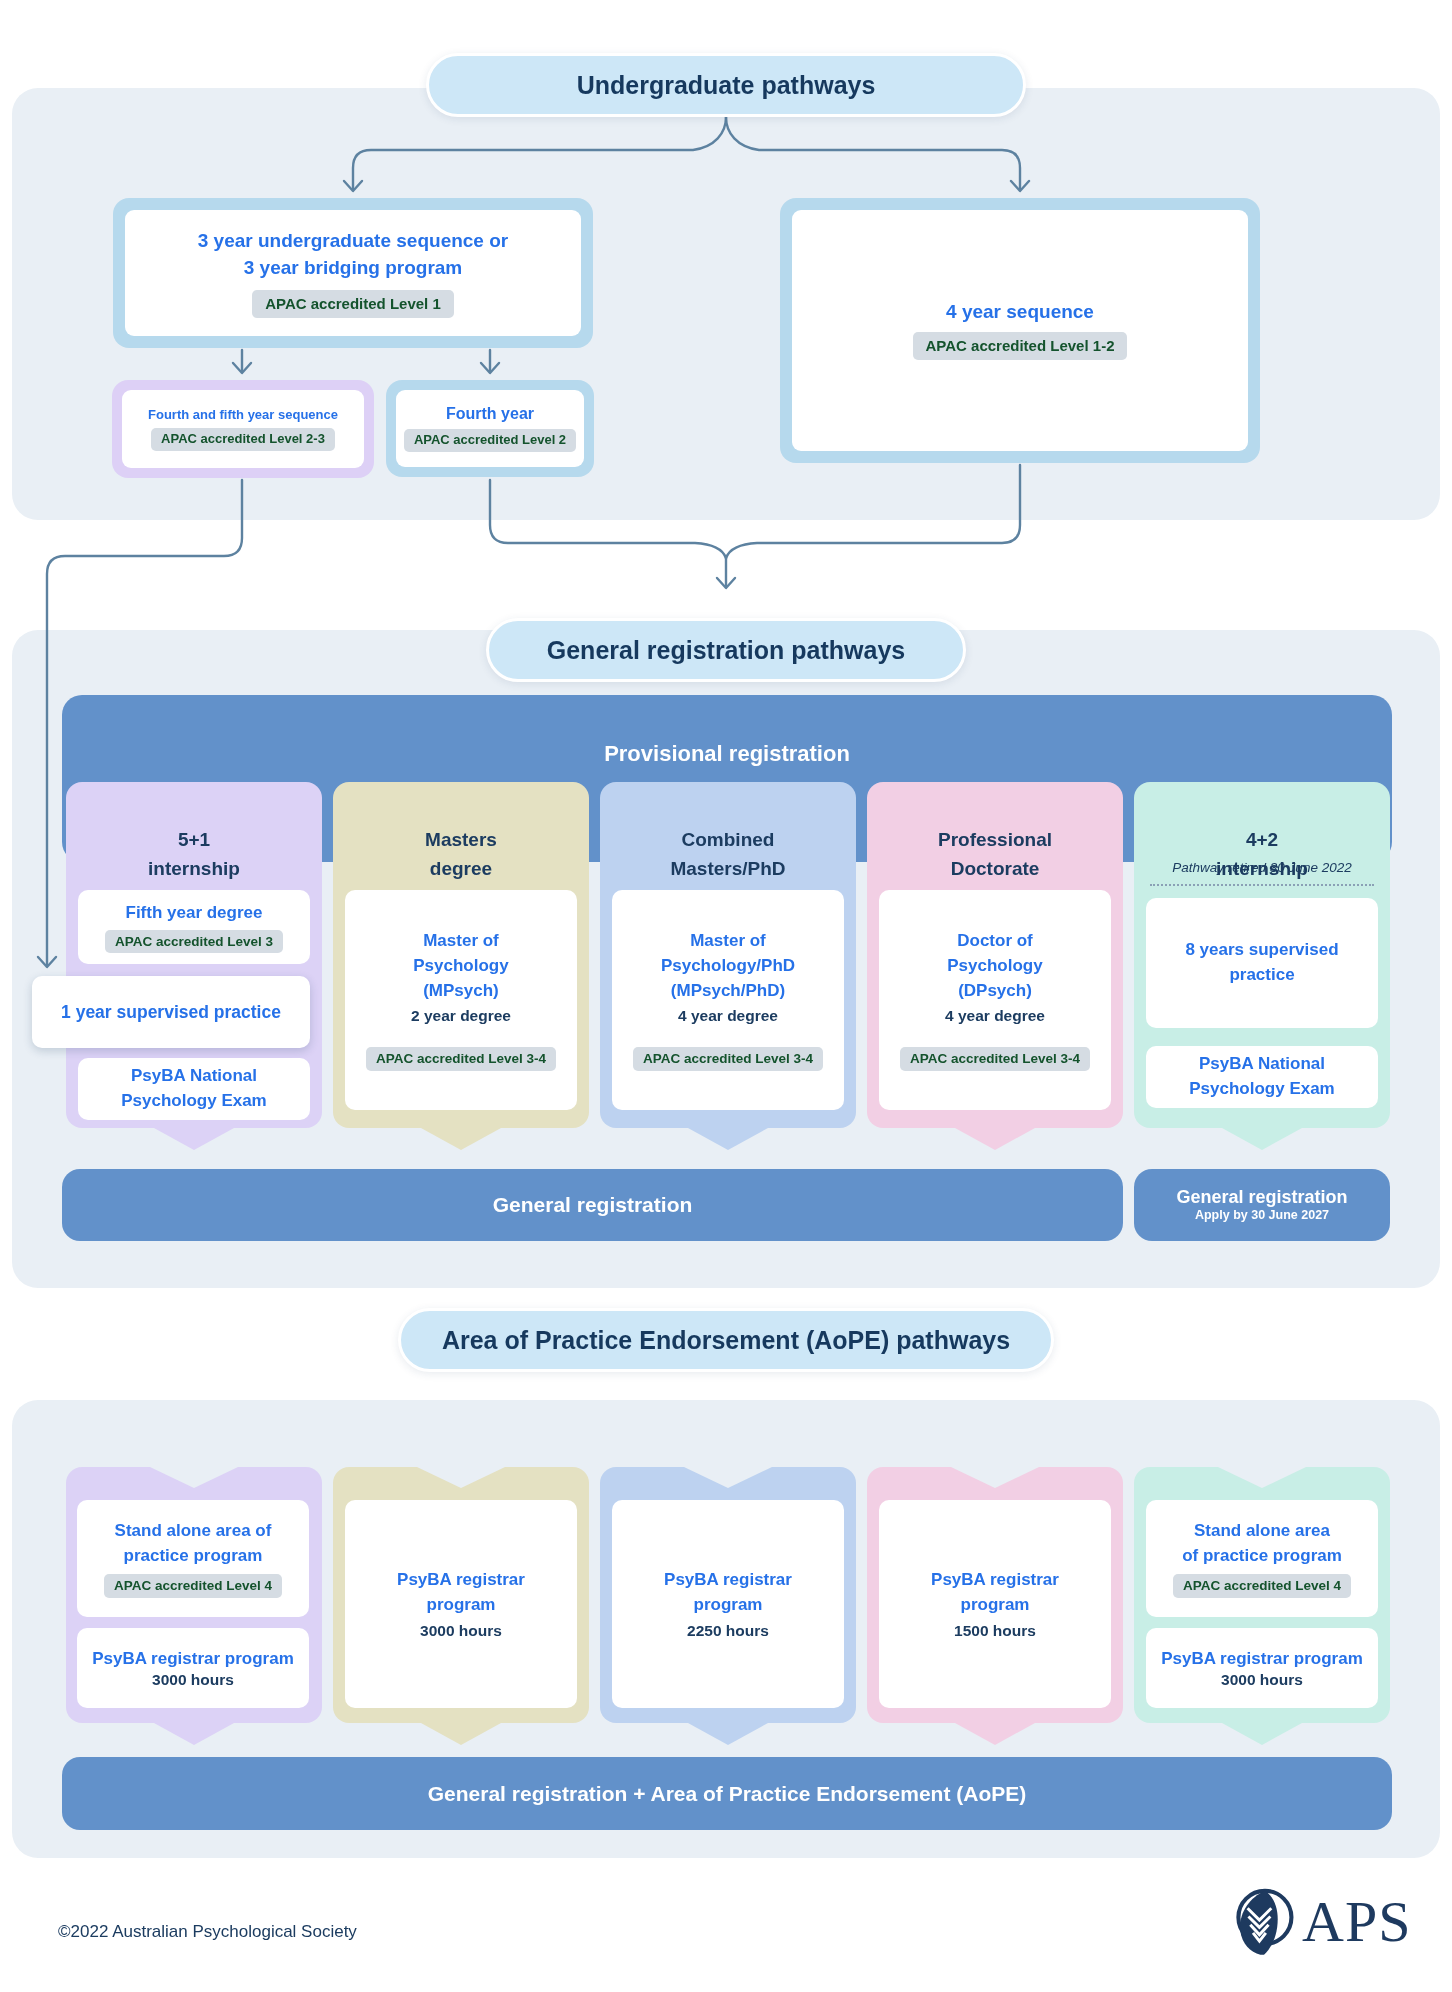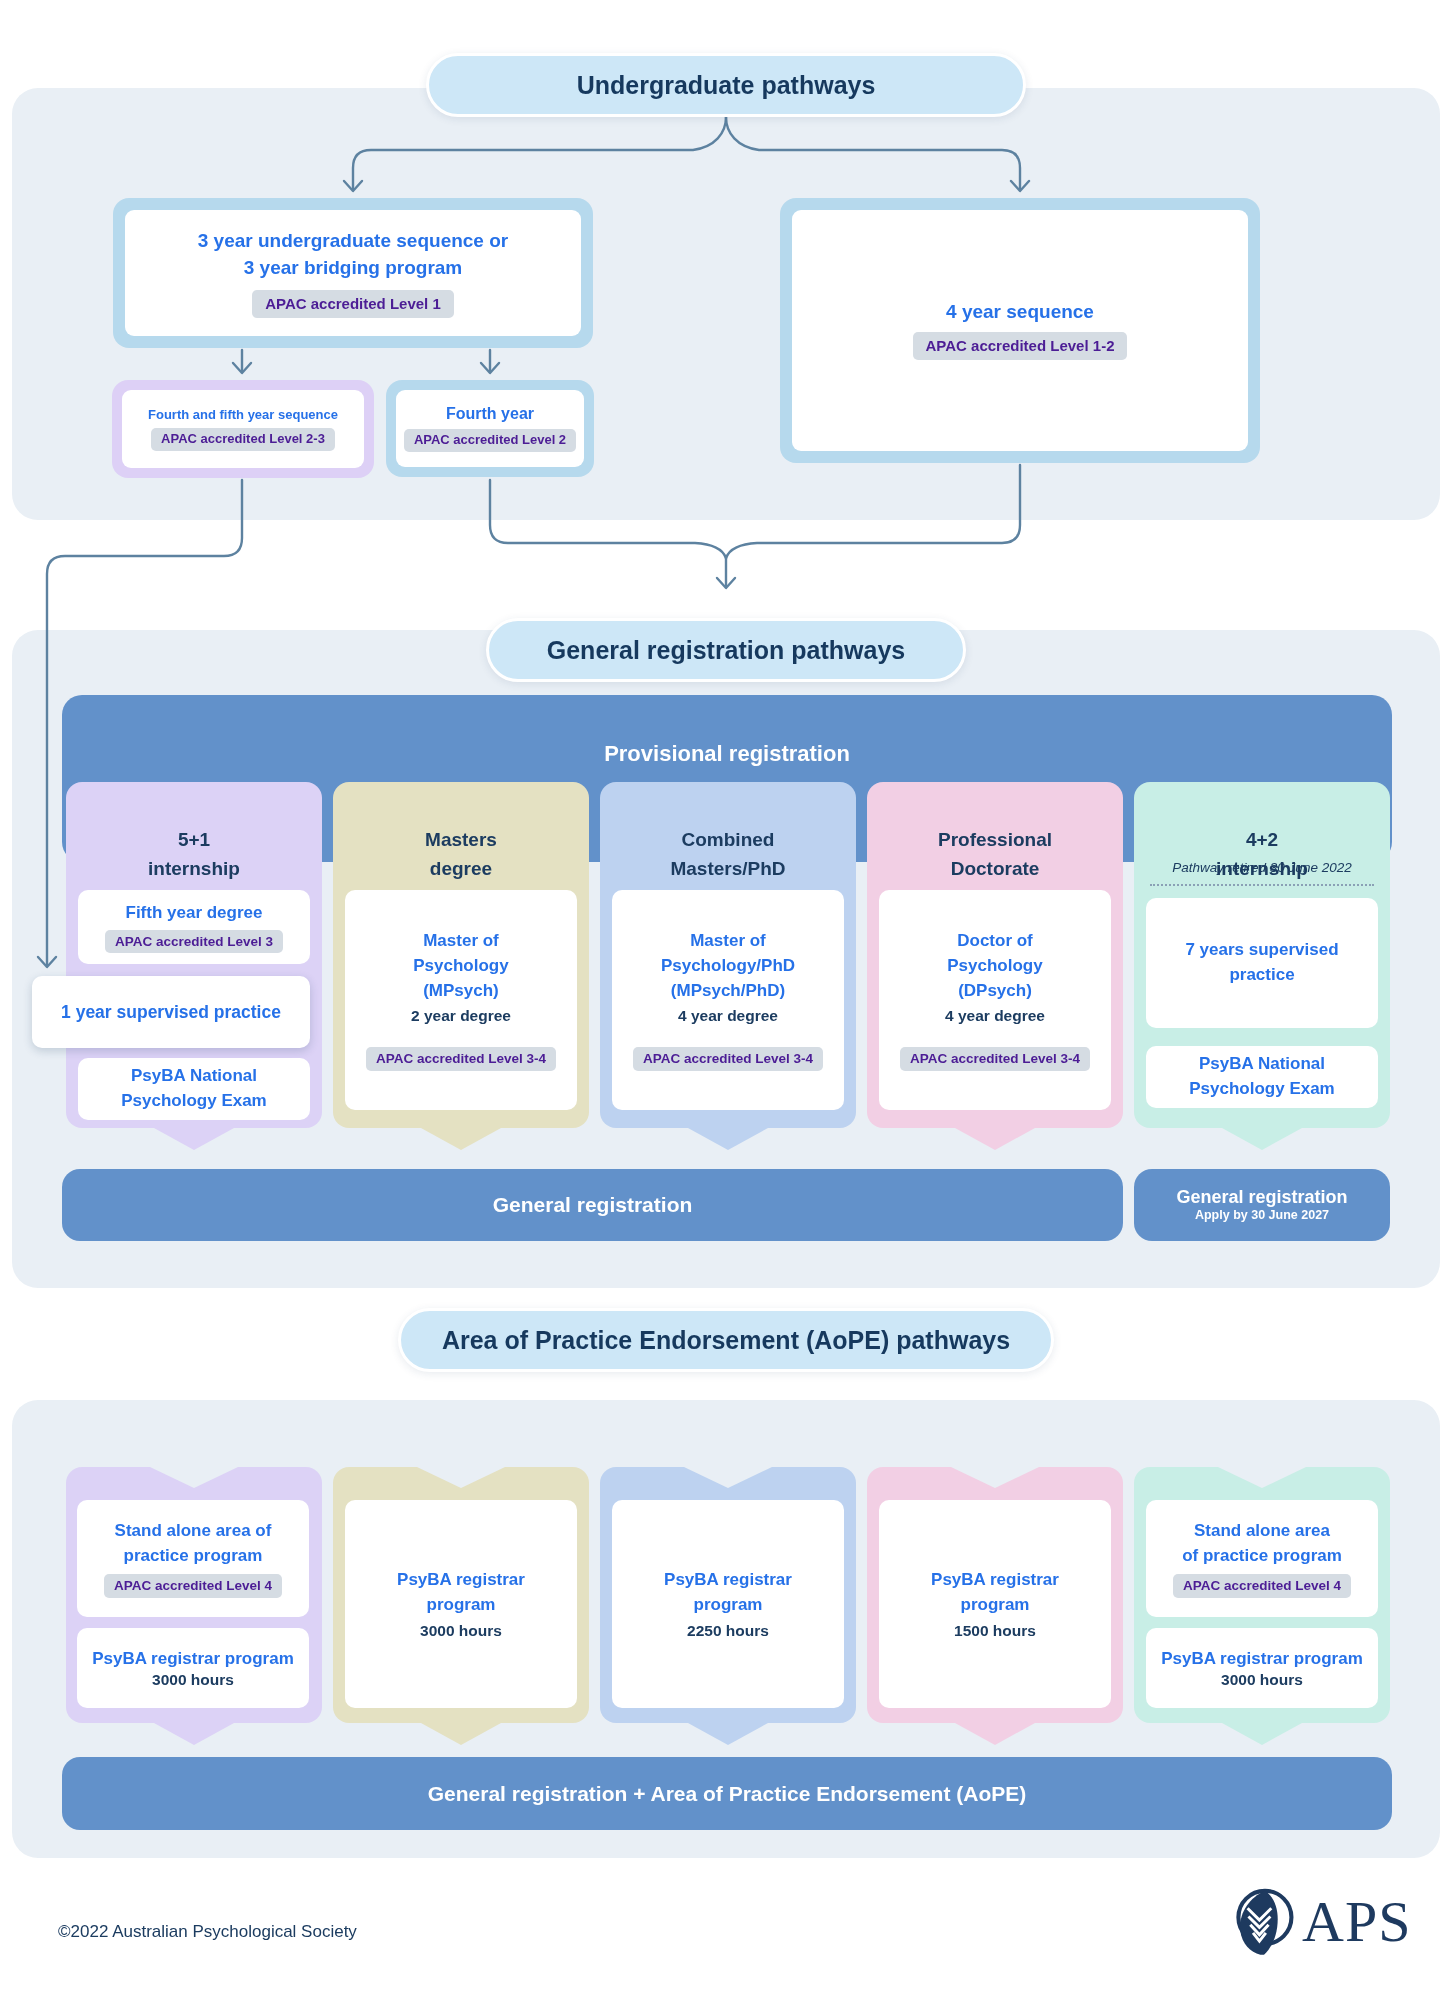--- a/index.html
+++ b/index.html
@@ -11,21 +11,21 @@
         display:flex;align-items:center;justify-content:center;
         color:#16395e;font-size:25px;font-weight:600;z-index:6;
         box-shadow:0 2px 8px rgba(27,60,96,0.10);box-sizing:border-box;}
   .frame{background:#b6d9ed;border-radius:16px;padding:12px;box-sizing:border-box;z-index:2;}
   .frame.purple{background:#ddd0f6;}
   .frame-inner{background:#ffffff;border-radius:9px;height:100%;box-sizing:border-box;
         display:flex;flex-direction:column;align-items:center;justify-content:center;gap:9px;
         text-align:center;}
   .blue-t{color:#2671e8;font-weight:700;}
   .navy-t{color:#1c3c60;font-weight:700;}
-  .badge{background:#d5dce3;color:#4c1d95;font-weight:700;border-radius:5px;
+  .badge{background:#d5dce3;color:#14532d;font-weight:700;border-radius:5px;
         padding:4px 13px;font-size:14px;display:inline-block;line-height:1.3;}
   .bar{background:#6291ca;color:#ffffff;font-weight:700;border-radius:16px;
         display:flex;align-items:center;justify-content:center;box-sizing:border-box;z-index:2;}
   .pcol,.acol{border-radius:16px;z-index:2;background:var(--c);}
   .pcol::after,.acol::after{content:"";position:absolute;top:100%;left:50%;margin-left:-40px;
         width:0;height:0;border-left:40px solid transparent;border-right:40px solid transparent;
         border-top:22px solid var(--c);}
   .acol::before{content:"";position:absolute;top:0;left:50%;margin-left:-44px;
         width:0;height:0;border-left:44px solid transparent;border-right:44px solid transparent;
         border-top:21px solid #e9eff5;}
@@ -182,21 +182,21 @@
 
   <div class="abs pcol" style="--c:#c8eee6;left:1134px;top:782px;width:256px;height:346px;">
     <div class="colhead">
       <div>4+2</div>
       <div>internship</div>
     </div>
     <div class="note-italic" style="position:absolute;top:78px;left:0;right:0;text-align:center;">Pathway retired 30 June 2022</div>
     <div class="dotted-div" style="position:absolute;top:102px;left:16px;right:16px;"></div>
     <div class="wbox" style="left:12px;top:116px;width:232px;height:130px;">
       <div class="blue-t t17">
-        <div>7 years supervised</div>
+        <div>8 years supervised</div>
         <div>practice</div>
       </div>
     </div>
     <div class="wbox" style="left:12px;top:264px;width:232px;height:62px;">
       <div class="blue-t t17">
         <div>PsyBA National</div>
         <div>Psychology Exam</div>
       </div>
     </div>
   </div>

